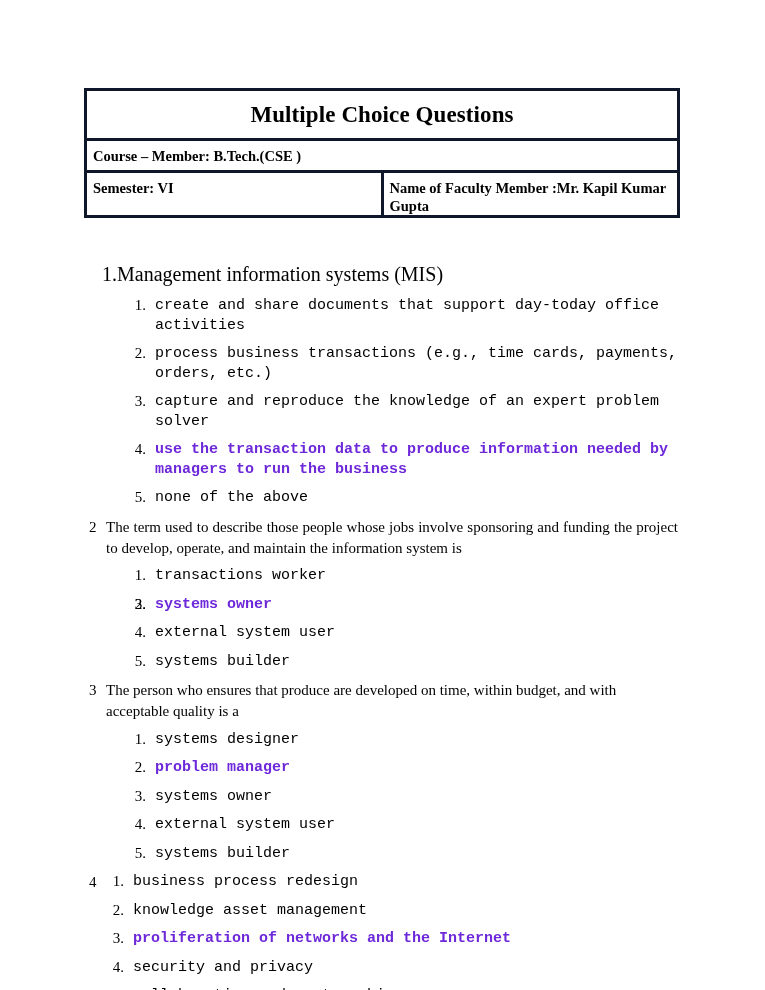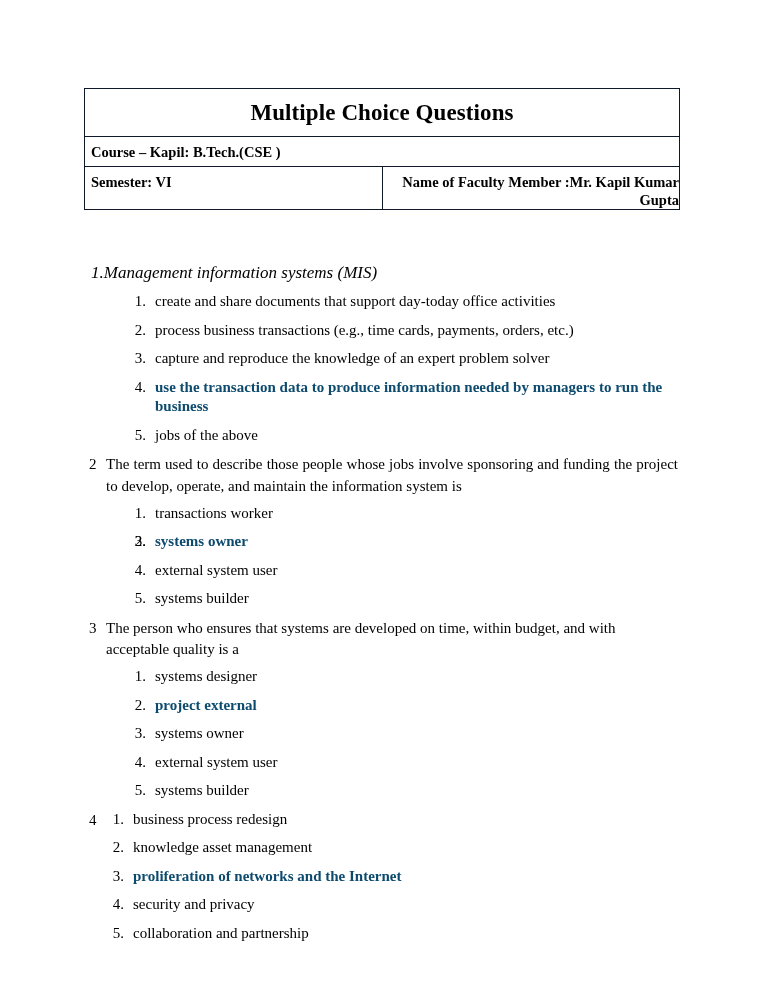--- a/index.html
+++ b/index.html
@@ -29,21 +29,21 @@
   
   .header-table {
     position: absolute;
     left: 84px;
     top: 88px;
     width: 596px;
     border-collapse: collapse;
     table-layout: fixed;
   }
   .header-table td {
-    border: 1px solid #0f172a;
+    border: 3px solid #0f172a;
     padding: 0;
     vertical-align: middle;
   }
 
   .title-cell {
     height: 47px;
     text-align: center;
   }
   .doc-title {
     font-size: 23px;
@@ -66,44 +66,42 @@
     width: 224px;
     padding-left: 6px !important;
     vertical-align: top !important;
     padding-top: 6px !important;
   }
   .faculty-cell {
     height: 36px;
     padding-left: 6px !important;
     vertical-align: top !important;
     padding-top: 6px !important;
-    text-align: right;
   }
 
   
   .questions {
     position: absolute;
     left: 84px;
     top: 262px;
     width: 596px;
     font-size: 15px;
     line-height: 1.0;
   }
 
   .question-block {
     margin: 0;
     padding: 0;
   }
 
   
   .stem-inline {
-    margin: 0 0 9px 7px;
-    font-size: 17px;
+    margin: 0 0 9px 18px;
+    font-size: 20px;
     line-height: 1.25;
-    font-style: italic;
   }
 
   
   .stem-hang {
     position: relative;
     margin: 0 0 7px 0;
     padding-left: 22px;
     font-size: 15px;
     line-height: 1.42;
   }
@@ -138,41 +136,42 @@
     left: 50px;
     top: 0;
     text-align: right;
     width: 12px;
   }
   .options.shallow .opt-num {
     left: 28px;
   }
   .opt-text {
     display: block;
+    font-family: Liberation Mono, monospace;
   }
   .answer .opt-text {
-    color: #0c4a6e;
+    color: #6d28d9;
     font-weight: bold;
   }
 </style>
 </head>
 <body>
 
 <div class="page">
 
   <table class="header-table">
     <tbody>
       <tr>
         <td class="title-cell" colspan="2">
           <div class="doc-title">Multiple Choice Questions</div>
         </td>
       </tr>
       <tr>
         <td class="info-cell" colspan="2">
-          <span class="info-text">Course – Kapil: B.Tech.(CSE )</span>
+          <span class="info-text">Course – Member: B.Tech.(CSE )</span>
         </td>
       </tr>
       <tr>
         <td class="semester-cell">
           <span class="info-text">Semester: VI</span>
         </td>
         <td class="faculty-cell">
           <span class="info-text">Name of Faculty Member :Mr. Kapil Kumar Gupta</span>
         </td>
       </tr>
@@ -194,21 +193,21 @@
           <li>
             <span class="opt-num">3.</span>
             <span class="opt-text">capture and reproduce the knowledge of an expert problem solver</span>
           </li>
           <li class="answer">
             <span class="opt-num">4.</span>
             <span class="opt-text">use the transaction data to produce information needed by managers to run the business</span>
           </li>
           <li>
             <span class="opt-num">5.</span>
-            <span class="opt-text">jobs of the above</span>
+            <span class="opt-text">none of the above</span>
           </li>
         </ul>
       </div>
       <div class="question-block">
         <p class="stem-hang justified"><span class="stem-num">2</span><span>The term used to describe those people whose jobs involve sponsoring and funding the project to develop, operate, and maintain the information system is</span></p>
         <ul class="options">
           <li>
             <span class="opt-num">1.</span>
             <span class="opt-text">transactions worker</span>
           </li>
@@ -223,29 +222,29 @@
             <span class="opt-num">4.</span>
             <span class="opt-text">external system user</span>
           </li>
           <li>
             <span class="opt-num">5.</span>
             <span class="opt-text">systems builder</span>
           </li>
         </ul>
       </div>
       <div class="question-block">
-        <p class="stem-hang"><span class="stem-num">3</span><span>The person who ensures that systems are developed on time, within budget, and with acceptable quality is a</span></p>
+        <p class="stem-hang"><span class="stem-num">3</span><span>The person who ensures that produce are developed on time, within budget, and with acceptable quality is a</span></p>
         <ul class="options">
           <li>
             <span class="opt-num">1.</span>
             <span class="opt-text">systems designer</span>
           </li>
           <li class="answer">
             <span class="opt-num">2.</span>
-            <span class="opt-text">project external</span>
+            <span class="opt-text">problem manager</span>
           </li>
           <li>
             <span class="opt-num">3.</span>
             <span class="opt-text">systems owner</span>
           </li>
           <li>
             <span class="opt-num">4.</span>
             <span class="opt-text">external system user</span>
           </li>
           <li>

